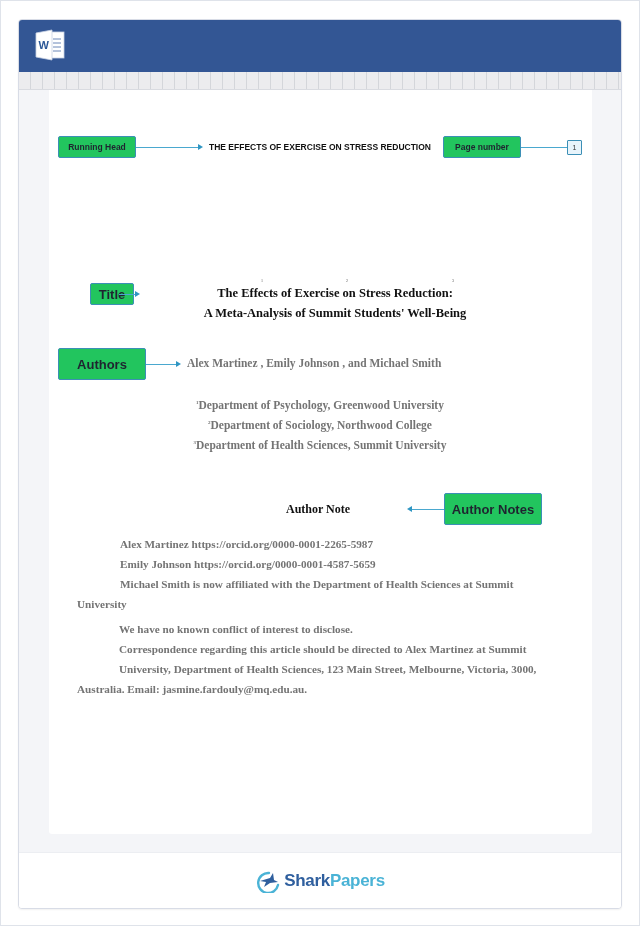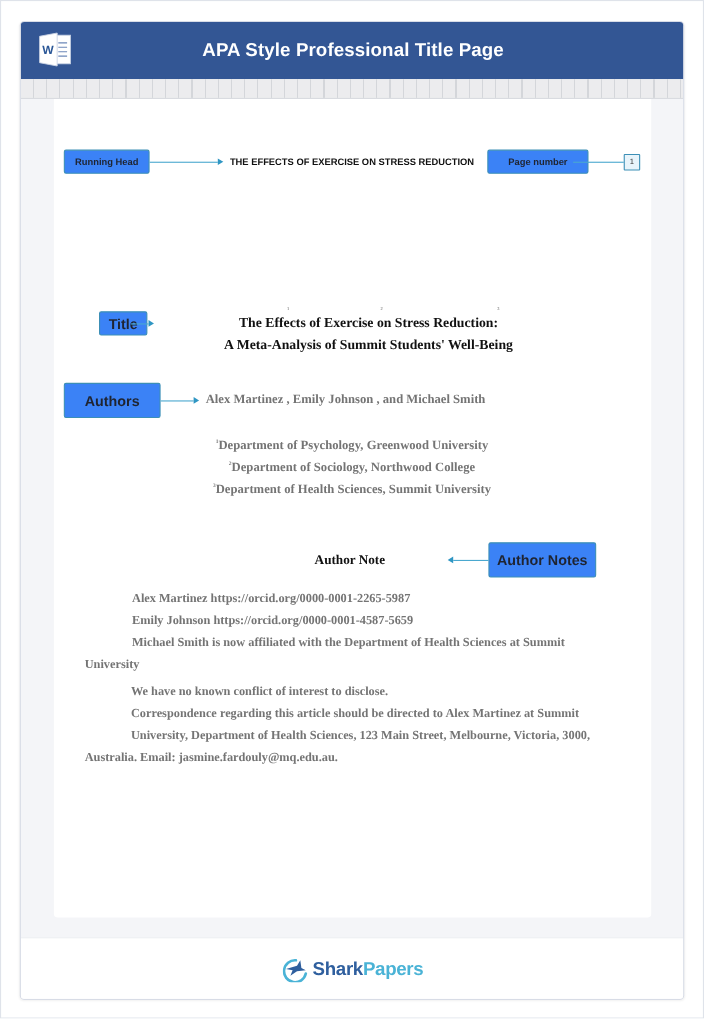--- a/index.html
+++ b/index.html
@@ -46,21 +46,21 @@
     background: #ffffff; border-top: 1px solid #eceef2;
     display: flex; align-items: center; justify-content: center;
   }
   .logo { display: flex; align-items: flex-start; gap: 3px; }
   .logo-shark { font-family: "Liberation Sans", sans-serif; font-size: 17px; font-weight: bold; color: #2f5f9e; letter-spacing: -0.3px; }
   .logo-papers { font-family: "Liberation Sans", sans-serif; font-size: 17px; font-weight: bold; color: #4ab3d6; letter-spacing: -0.3px; }
 
   
   .anno {
     position: absolute;
-    background: #3b82f6; border: 1px solid #3c8fb6; border-radius: 2px;
+    background: #22c55e; border: 1px solid #3c8fb6; border-radius: 2px;
     color: #1f2430; font-family: "Liberation Sans", sans-serif;
     display: flex; align-items: center; justify-content: center;
   }
   .anno.small { font-size: 8.5px; font-weight: bold; }
   .anno.large { font-size: 13px; font-weight: bold; }
   .arrow-line { position: absolute; height: 1px; background: #4aa8cf; }
   .arrow-head-right {
     position: absolute; width: 0; height: 0;
     border-top: 3px solid transparent; border-bottom: 3px solid transparent;
     border-left: 5px solid #2f96c3;
@@ -108,21 +108,20 @@
   <div class="header">
     <svg class="word-icon" viewBox="0 0 34 32">
       <rect x="12" y="3" width="18" height="26" fill="#ffffff" stroke="#c9d3e4" stroke-width="0.8"></rect>
       <line x1="19" y1="10" x2="27" y2="10" stroke="#6b87b8" stroke-width="1"></line>
       <line x1="19" y1="14" x2="27" y2="14" stroke="#6b87b8" stroke-width="1"></line>
       <line x1="19" y1="18" x2="27" y2="18" stroke="#6b87b8" stroke-width="1"></line>
       <line x1="19" y1="22" x2="27" y2="22" stroke="#6b87b8" stroke-width="1"></line>
       <path d="M2 4 L18 1 L18 31 L2 28 Z" fill="#ffffff" stroke="#c9d3e4" stroke-width="0.8"></path>
       <text x="4.5" y="20" font-family="Liberation Sans, sans-serif" font-size="11" font-weight="bold" fill="#2b5797">W</text>
     </svg>
-    <span class="header-title">APA Style Professional Title Page</span>
   </div>
 
   <div class="ruler"></div>
 
   <div class="workspace">
     <div class="page"></div>
   </div>
 
   <div class="footer">
     <div class="logo">
@@ -134,21 +133,21 @@
         <span class="logo-papers" style="margin-left:-3px;">Papers</span>
     </div>
   </div>
 </div>
 
 <div class="anno small" style="left:58px; top:136px; width:78px; height:22px;">Running Head</div>
 <div class="arrow-line" style="left:136px; top:147px; width:62px;"></div>
 <div class="arrow-head-right" style="left:198px; top:144px;"></div>
 <div class="running-head-text" style="left:209px; top:142px;">THE EFFECTS OF EXERCISE ON STRESS REDUCTION</div>
 
-<div class="anno small" style="left:443px; top:136px; width:92px; height:22px;">Page number</div>
+<div class="anno small" style="left:443px; top:136px; width:78px; height:22px;">Page number</div>
 <div class="arrow-line" style="left:521px; top:147px; width:46px;"></div>
 <div class="page-number-box" style="left:567px; top:140px;">1</div>
 
 <span class="sup-stray" style="left:261px; top:278px;">1</span>
 <span class="sup-stray" style="left:346px; top:278px;">2</span>
 <span class="sup-stray" style="left:452px; top:278px;">3</span>
 
 <div class="anno large" style="left:90px; top:283px; width:44px; height:22px;">Title</div>
 <div class="arrow-line" style="left:119px; top:294px; width:16px;"></div>
 <div class="arrow-head-right" style="left:135px; top:291px;"></div>

